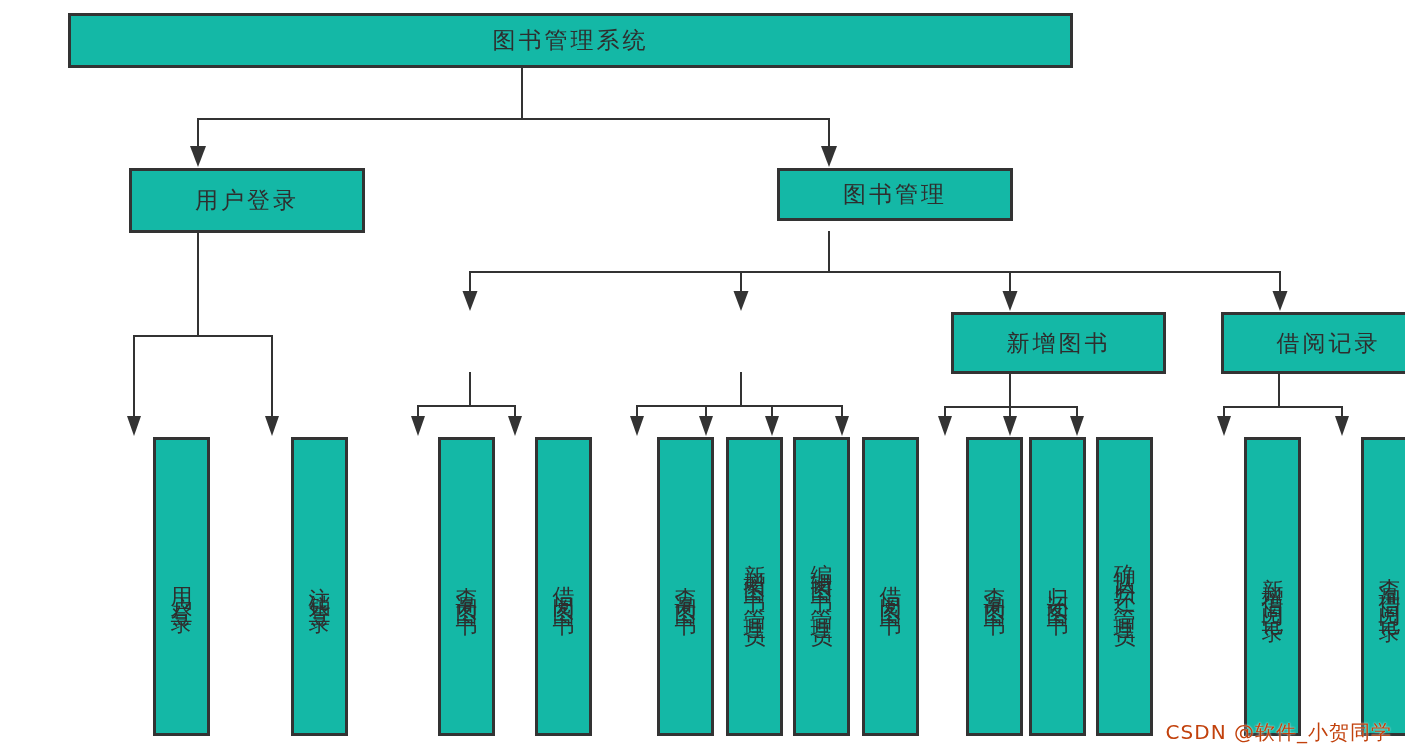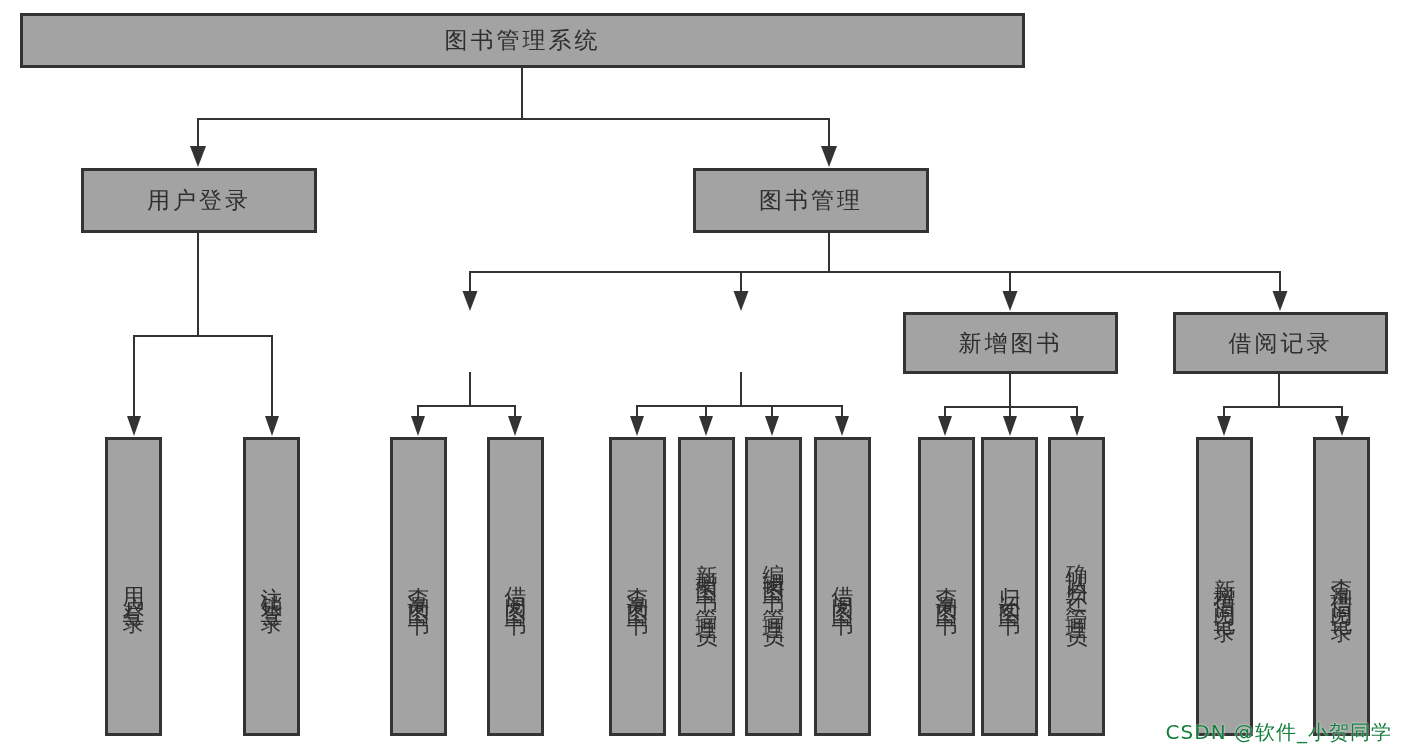--- a/index.html
+++ b/index.html
@@ -19,33 +19,34 @@
     position: absolute;
     left: 0;
     top: 0;
     width: 1405px;
     height: 747px;
   }
   .node {
     position: absolute;
     box-sizing: border-box;
     border: 3px solid #333333;
-    background: #a3a3a3;
+    background: #14b8a6;
     display: flex;
     align-items: center;
     justify-content: center;
     color: #2e2e2e;
     font-size: 23px;
     letter-spacing: 3px;
     text-align: left;
     white-space: nowrap;
+    margin-left: 48px;
   }
   .node.root    { left: 20px;   top: 13px;  width: 1005px; height: 55px; }
   .node.lvl2a   { left: 81px;   top: 168px; width: 236px;  height: 65px; }
-  .node.lvl2b   { left: 693px;  top: 168px; width: 236px;  height: 65px; }
+  .node.lvl2b   { left: 729px;  top: 168px; width: 236px;  height: 53px; }
   .node.lvl3    { top: 312px; height: 62px; width: 215px; }
   .node.l3-1    { left: 363px; }
   .node.l3-2    { left: 633px; }
   .node.l3-3    { left: 903px; }
   .node.l3-4    { left: 1173px; }
   .node.leaf {
     top: 437px;
     width: 57px;
     height: 299px;
     writing-mode: vertical-rl;
@@ -66,21 +67,21 @@
   .leaf-10 { left: 981px; }
   .leaf-11 { left: 1048px; }
   .leaf-12 { left: 1196px; }
   .leaf-13 { left: 1313px; }
   .leaf-dense { letter-spacing: 7px; }
   .watermark {
     position: absolute;
     right: 13px;
     top: 719px;
     font-size: 20px;
-    color: #15803d;
+    color: #c2410c;
     letter-spacing: 1px;
     text-shadow: 0 0 2px #ffffff;
     white-space: nowrap;
   }
 </style>
 </head>
 <body>
 
 <div class="stage">
 

